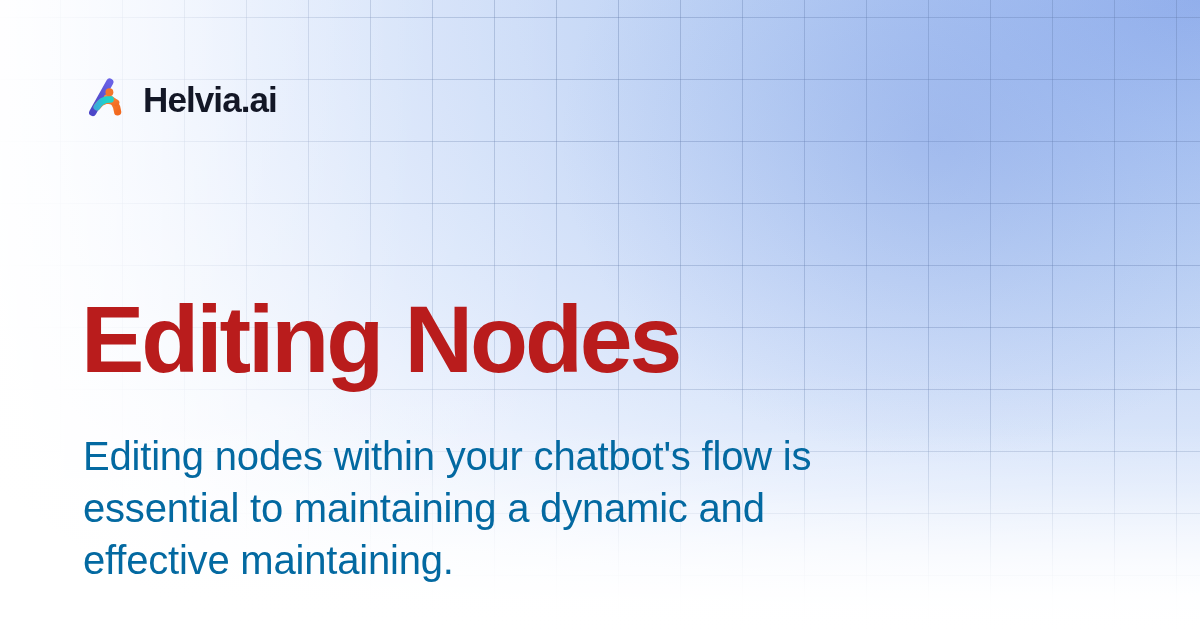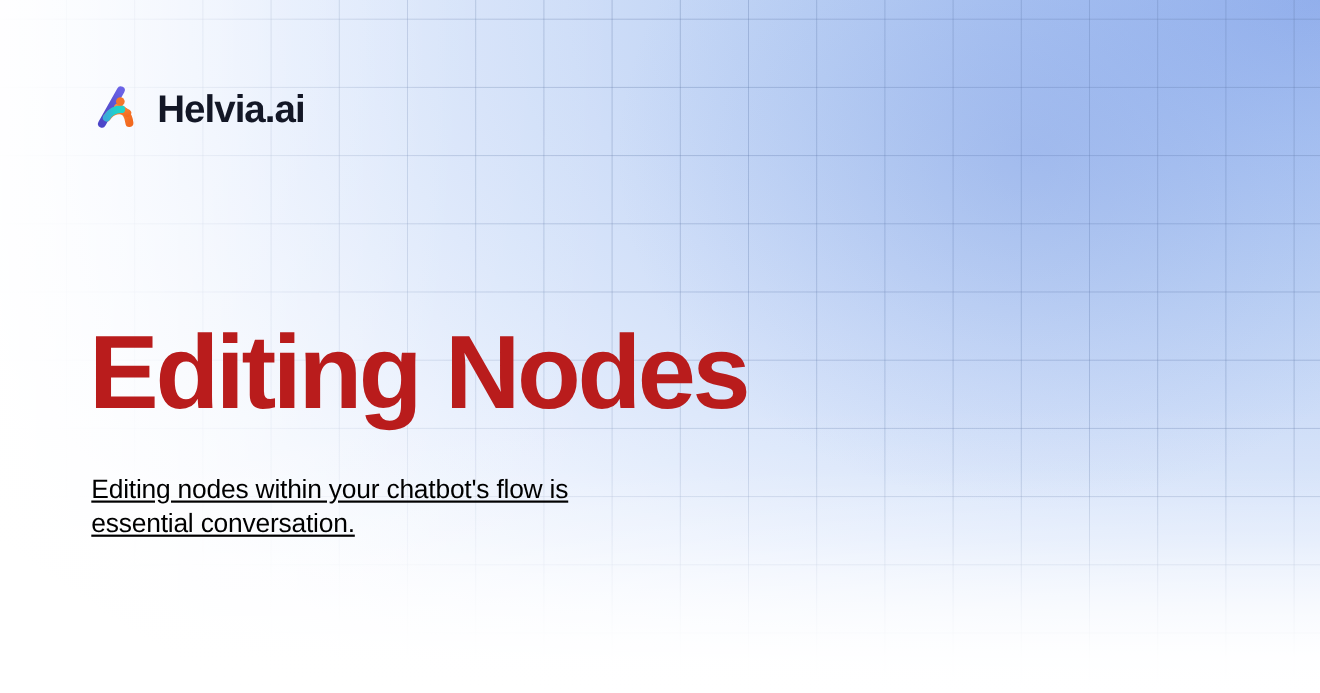--- a/index.html
+++ b/index.html
@@ -146,26 +146,25 @@
     color: #b91c1c;
     white-space: nowrap;
   }
 
   .subhead {
     position: absolute;
     left: 83px;
     top: 430px;
     margin: 0;
     width: 760px;
-    font-size: 24px;
+    font-size: 40px;
     font-weight: 400;
     line-height: 1.30;
     letter-spacing: -0.2px;
-    color: #000000;
-    text-decoration: underline;
+    color: #0369a1;
   }
   .subhead .ln { display: block; }
 </style>
 </head>
 <body>
 
 <div class="card">
 
   <div class="bg-base"></div>
   <div class="bg-grid"></div>
@@ -206,17 +205,18 @@
           <circle cx="28.6" cy="17.0" r="4.1" fill="#f4762a"></circle>
         </svg>
       </span>
       <span class="brand-name">Helvia.ai</span>
     </div>
 
     <h1 class="headline">Editing Nodes</h1>
 
     <p class="subhead">
       <span class="ln">Editing nodes within your chatbot's flow is</span>
-      <span class="ln">essential conversation.</span>
+      <span class="ln">essential to maintaining a dynamic and</span>
+      <span class="ln">effective maintaining.</span>
     </p>
 
   </div>
 </div>
 
 </body></html>

